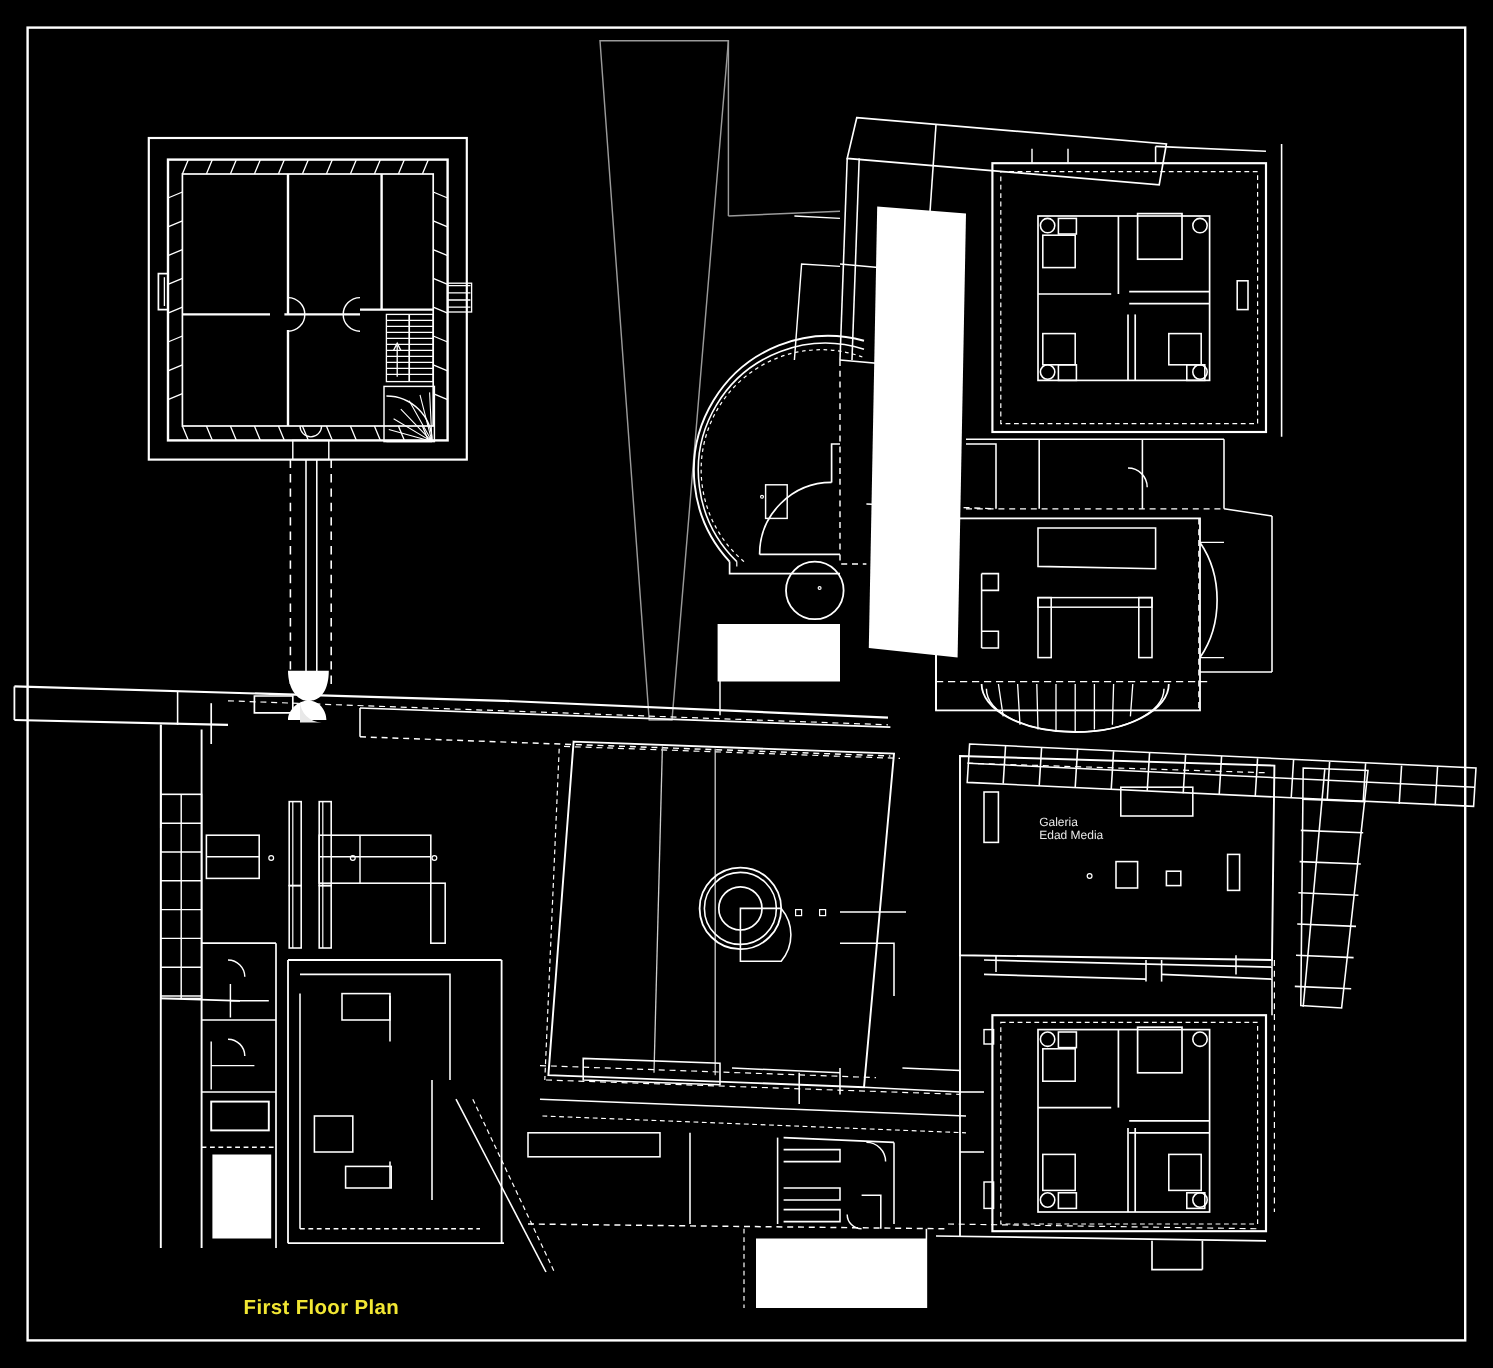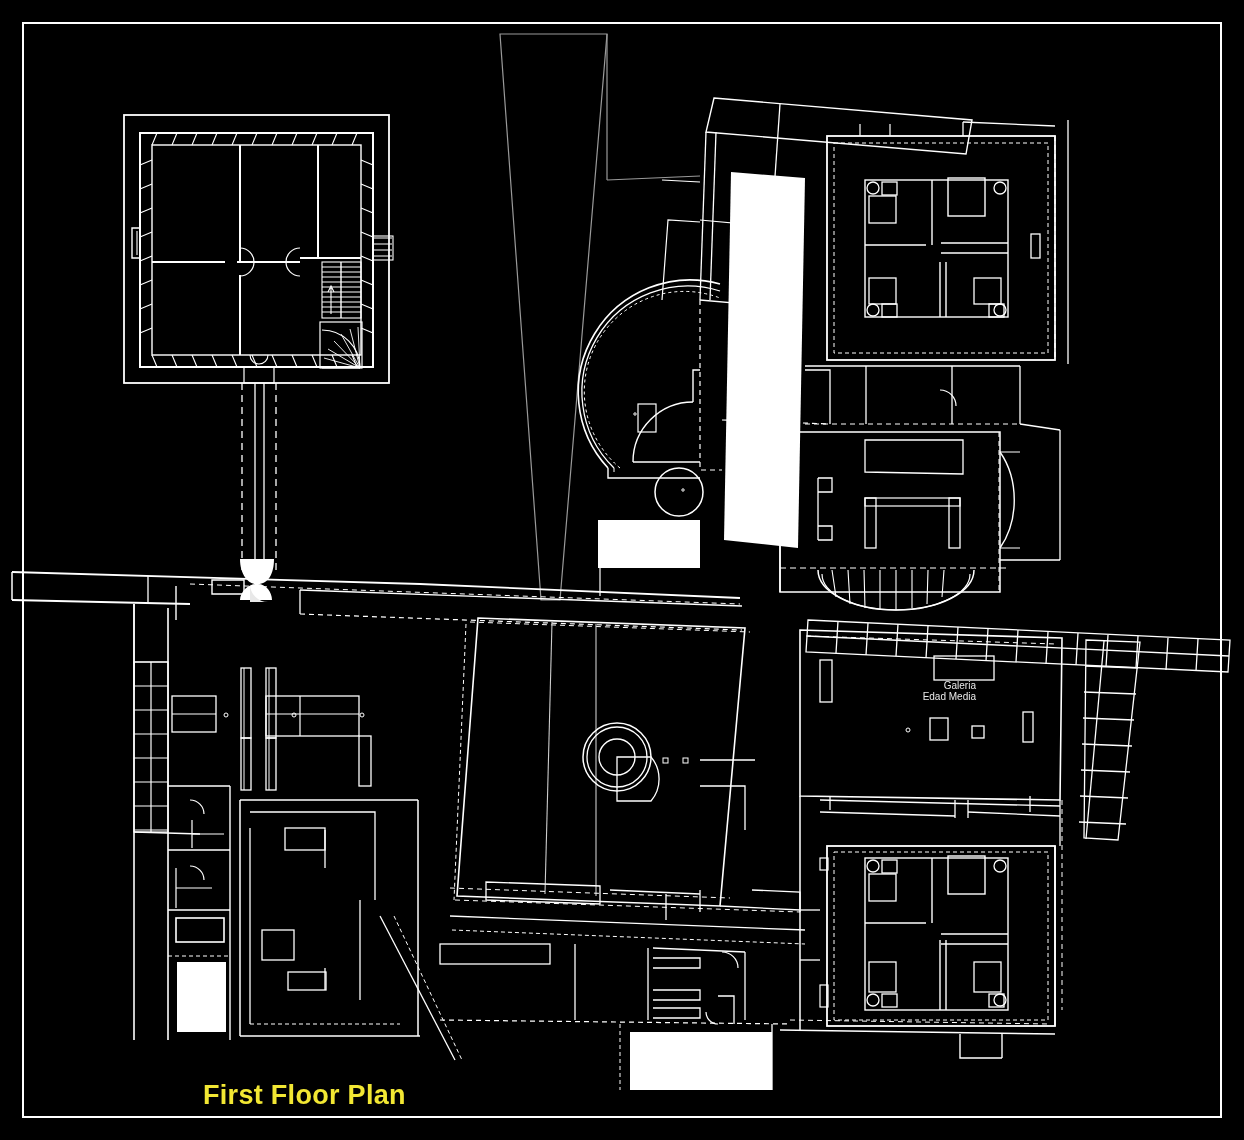--- a/index.html
+++ b/index.html
@@ -9,27 +9,27 @@
     overflow:hidden;position:relative;
   }
   #stage{position:absolute;inset:0;background:#000;}
   #frame{
     position:absolute;left:22px;top:22px;right:22px;bottom:22px;
     border:2px solid #ffffff;box-sizing:border-box;pointer-events:none;
   }
   #plan{position:absolute;left:0;top:0;width:1244px;height:1140px;}
   #title{
     position:absolute;left:203px;top:1080px;
-    color:#f2e733;font-size:27px;font-weight:bold;
+    color:#f2e733;font-size:17px;font-weight:bold;
     letter-spacing:.3px;white-space:nowrap;
   }
   #lbl-galeria{
     position:absolute;left:866px;top:680px;width:110px;
     color:#e8e8e8;font-size:10px;line-height:11px;
-    text-align:right;white-space:pre-line;
+    text-align:left;white-space:pre-line;
   }
 </style>
 </head>
 <body>
 
 <div id="stage">
 
   <svg id="plan" viewBox="0 0 1244 1140" xmlns="http://www.w3.org/2000/svg">
 
     <rect x="0" y="0" width="1244" height="1140" fill="#000"></rect>

